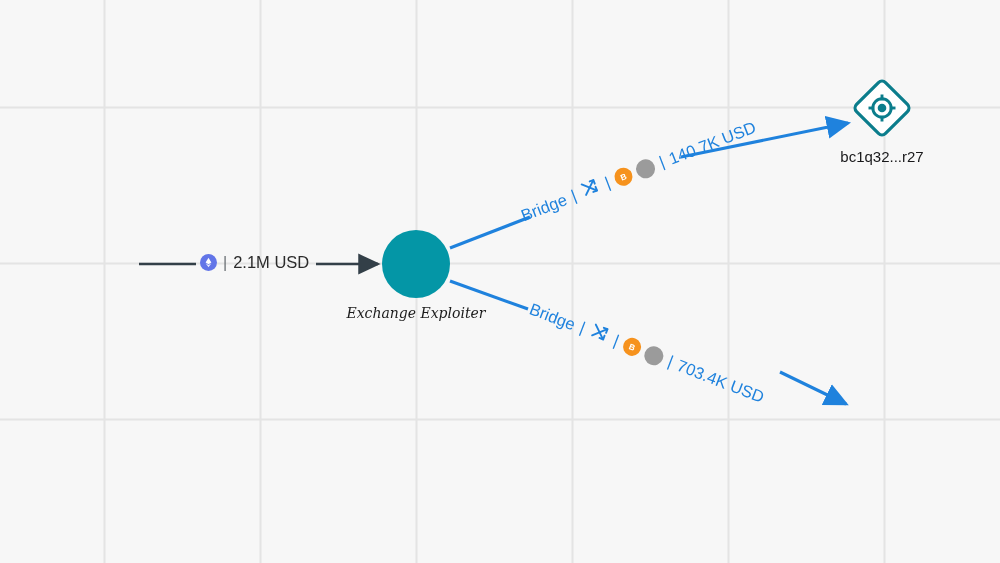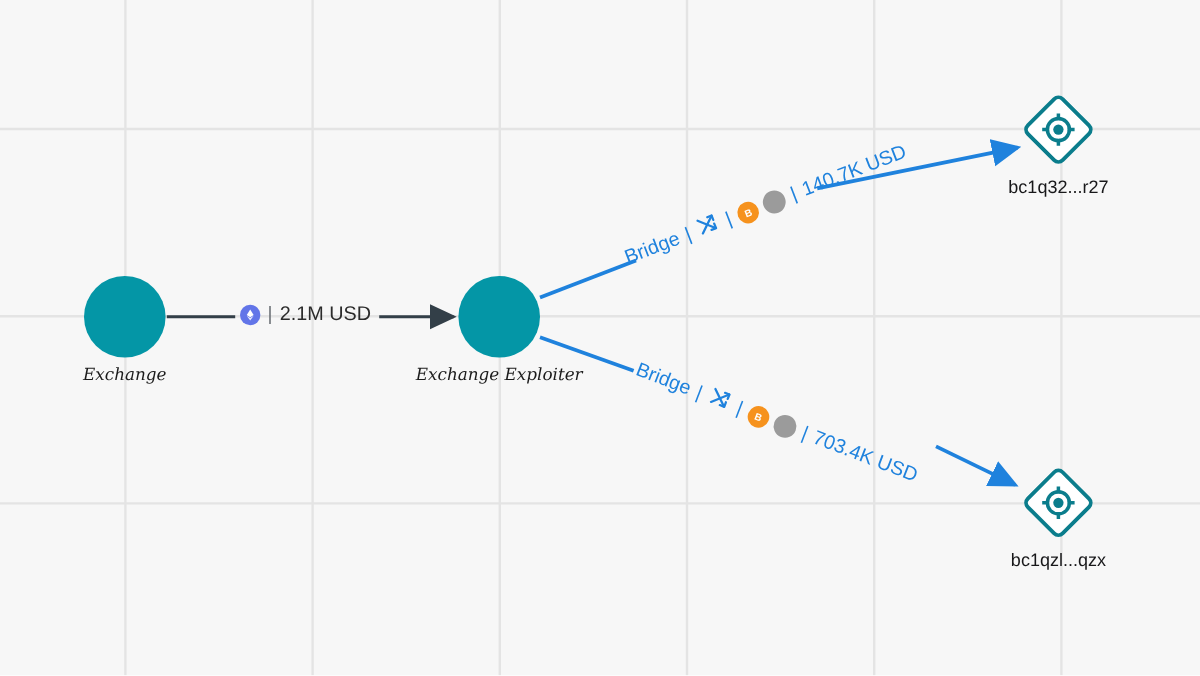--- a/index.html
+++ b/index.html
@@ -165,24 +165,20 @@
     </g>
 
     <g>
       <line x1="450" y1="281" x2="528" y2="309" stroke="#1f82dd" stroke-width="3.1"></line>
       <line x1="780" y1="372" x2="846" y2="404" stroke="#1f82dd" stroke-width="3.1" marker-end="url(#arrow-blue)"></line>
     </g>
   </svg>
 
   <div id="node-layer">
 
-    <div class="node node-round" style="left:70px; top:230px;">
-      <div class="shape"></div>
-      <div class="node-label">Exchange</div>
-    </div>
 
     <div class="node node-round" style="left:382px; top:230px;">
       <div class="shape"></div>
       <div class="node-label">Exchange Exploiter</div>
     </div>
 
     <div class="node node-diamond" style="left:846px; top:72px;text-decoration:underline;">
       <div class="shape">
         <svg width="72" height="72" viewBox="0 0 72 72">
           <rect x="15.5" y="15.5" width="41" height="41" rx="5" transform="rotate(45 36 36)" fill="#ffffff" stroke="#0b7d8c" stroke-width="3.2"></rect>
@@ -192,36 +188,20 @@
             <line x1="36" y1="43.7" x2="36" y2="49.5"></line>
             <line x1="22.5" y1="36" x2="28.3" y2="36"></line>
             <line x1="43.7" y1="36" x2="49.5" y2="36"></line>
           </g>
           <circle cx="36" cy="36" r="4.3" fill="#0b7d8c"></circle>
         </svg>
       </div>
       <div class="node-label">bc1q32...r27</div>
     </div>
 
-    <div class="node node-diamond" style="left:846px; top:383px;">
-      <div class="shape">
-        <svg width="72" height="72" viewBox="0 0 72 72">
-          <rect x="15.5" y="15.5" width="41" height="41" rx="5" transform="rotate(45 36 36)" fill="#ffffff" stroke="#0b7d8c" stroke-width="3.2"></rect>
-          <g stroke="#0b7d8c" stroke-width="2.9" fill="none">
-            <circle cx="36" cy="36" r="9.2"></circle>
-            <line x1="36" y1="22.5" x2="36" y2="28.3"></line>
-            <line x1="36" y1="43.7" x2="36" y2="49.5"></line>
-            <line x1="22.5" y1="36" x2="28.3" y2="36"></line>
-            <line x1="43.7" y1="36" x2="49.5" y2="36"></line>
-          </g>
-          <circle cx="36" cy="36" r="4.3" fill="#0b7d8c"></circle>
-        </svg>
-      </div>
-      <div class="node-label">bc1qzl...qzx</div>
-    </div>
 
     <div class="edge-label dark" style="left:200px; top:253px;">
       <span class="chip chip-eth">
         <svg width="11" height="11" viewBox="0 0 16 16">
           <path d="M8 1.2 L12.2 8.1 L8 10.6 L3.8 8.1 Z" fill="#ffffff"></path>
           <path d="M8 11.5 L12.2 9.0 L8 14.8 L3.8 9.0 Z" fill="#ffffff" opacity="0.85"></path>
         </svg>
       </span>
       <span class="sep">|</span>
       <span class="txt">2.1M USD</span>

